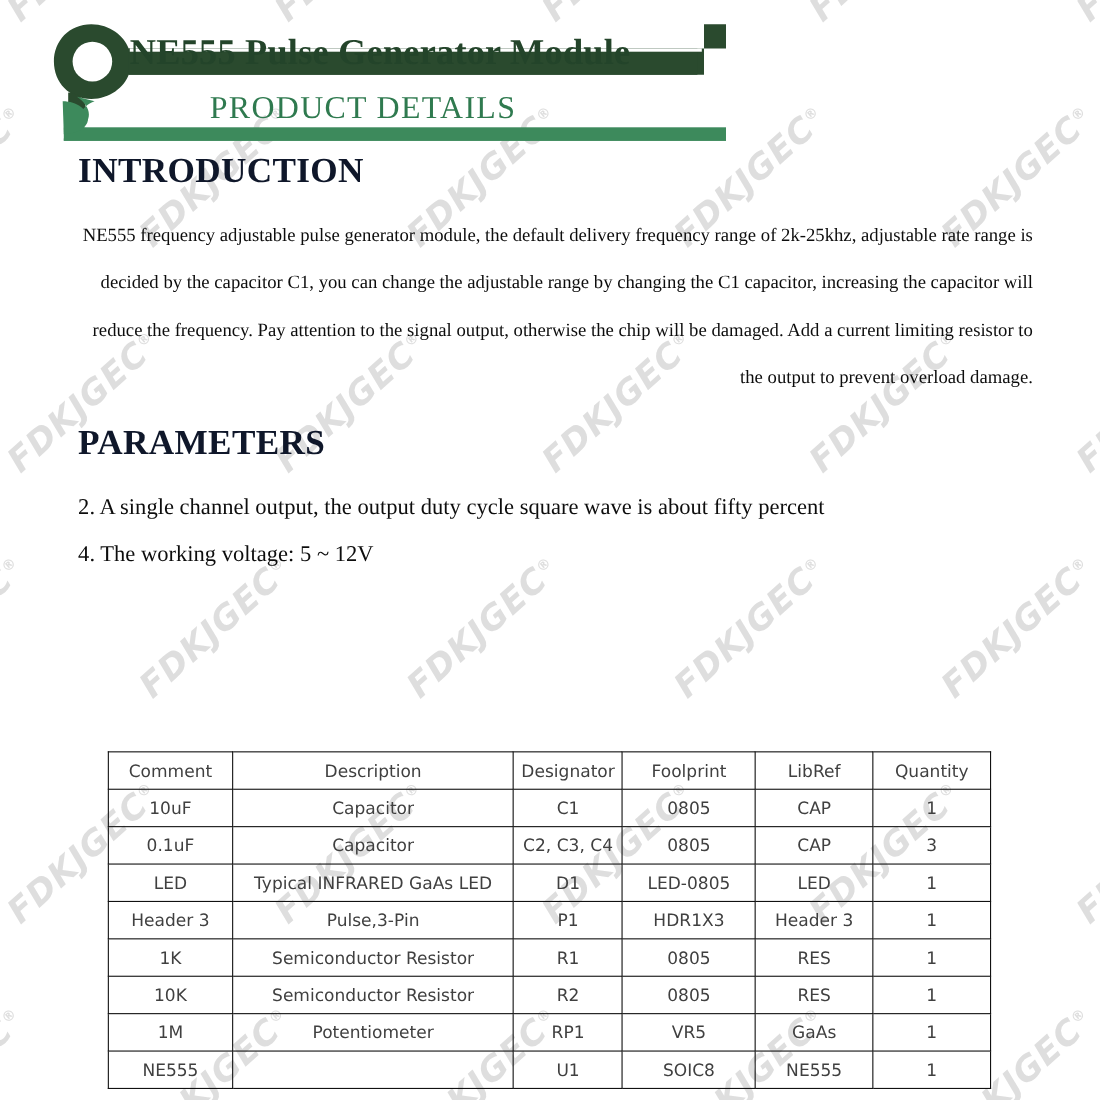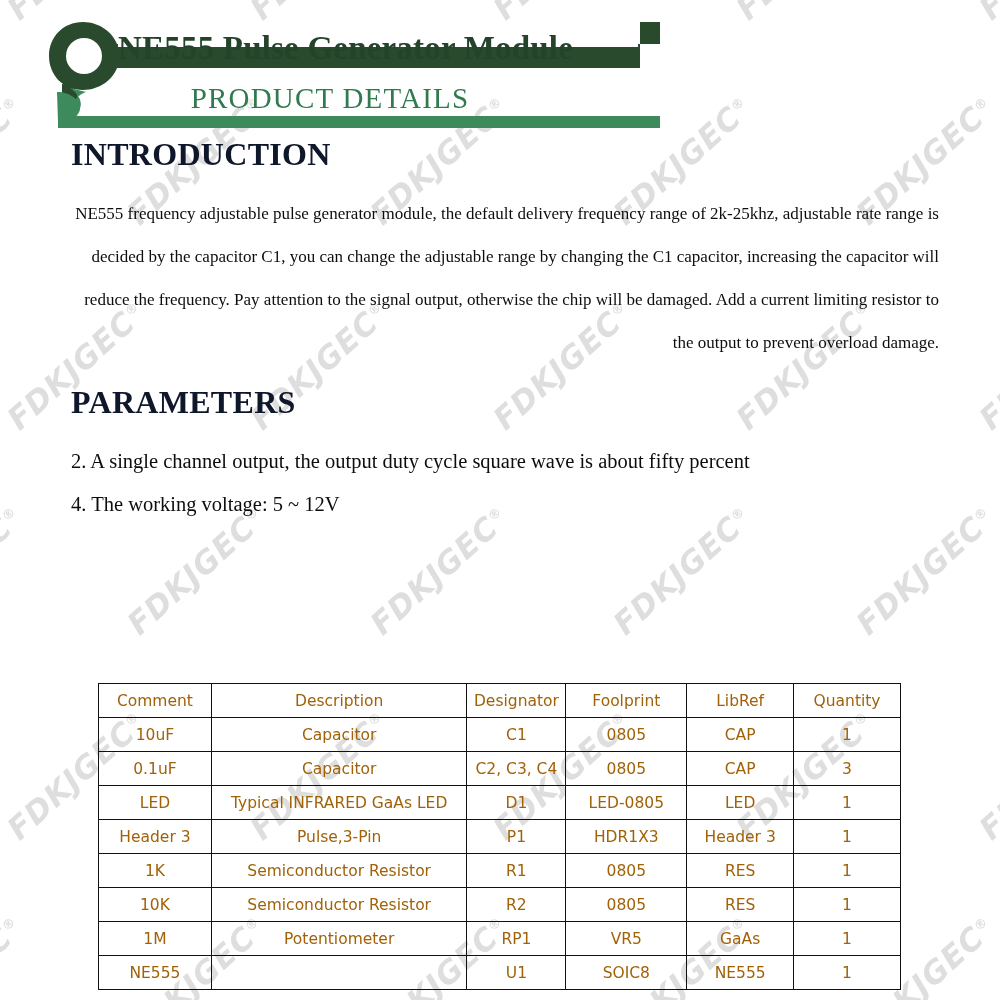--- a/index.html
+++ b/index.html
@@ -139,21 +139,21 @@
     background: transparent;
     font-family: "DejaVu Sans", "Liberation Sans", sans-serif;
   }
   table#bom-table td, table#bom-table th {
     border: 1.6px solid #111111;
     height: 33px;
     text-align: center;
     vertical-align: middle;
     font-size: 15.5px;
     font-weight: 400;
-    color: #a16207;
+    color: #404040;
     padding: 0 2px;
     background: transparent;
   }
   table#bom-table th { font-weight: 400; }
   .col-comment    { width: 113px; }
   .col-desc       { width: 256px; }
   .col-designator { width: 99px; }
   .col-footprint  { width: 121px; }
   .col-libref     { width: 107px; }
   .col-qty        { width: 107px; }

